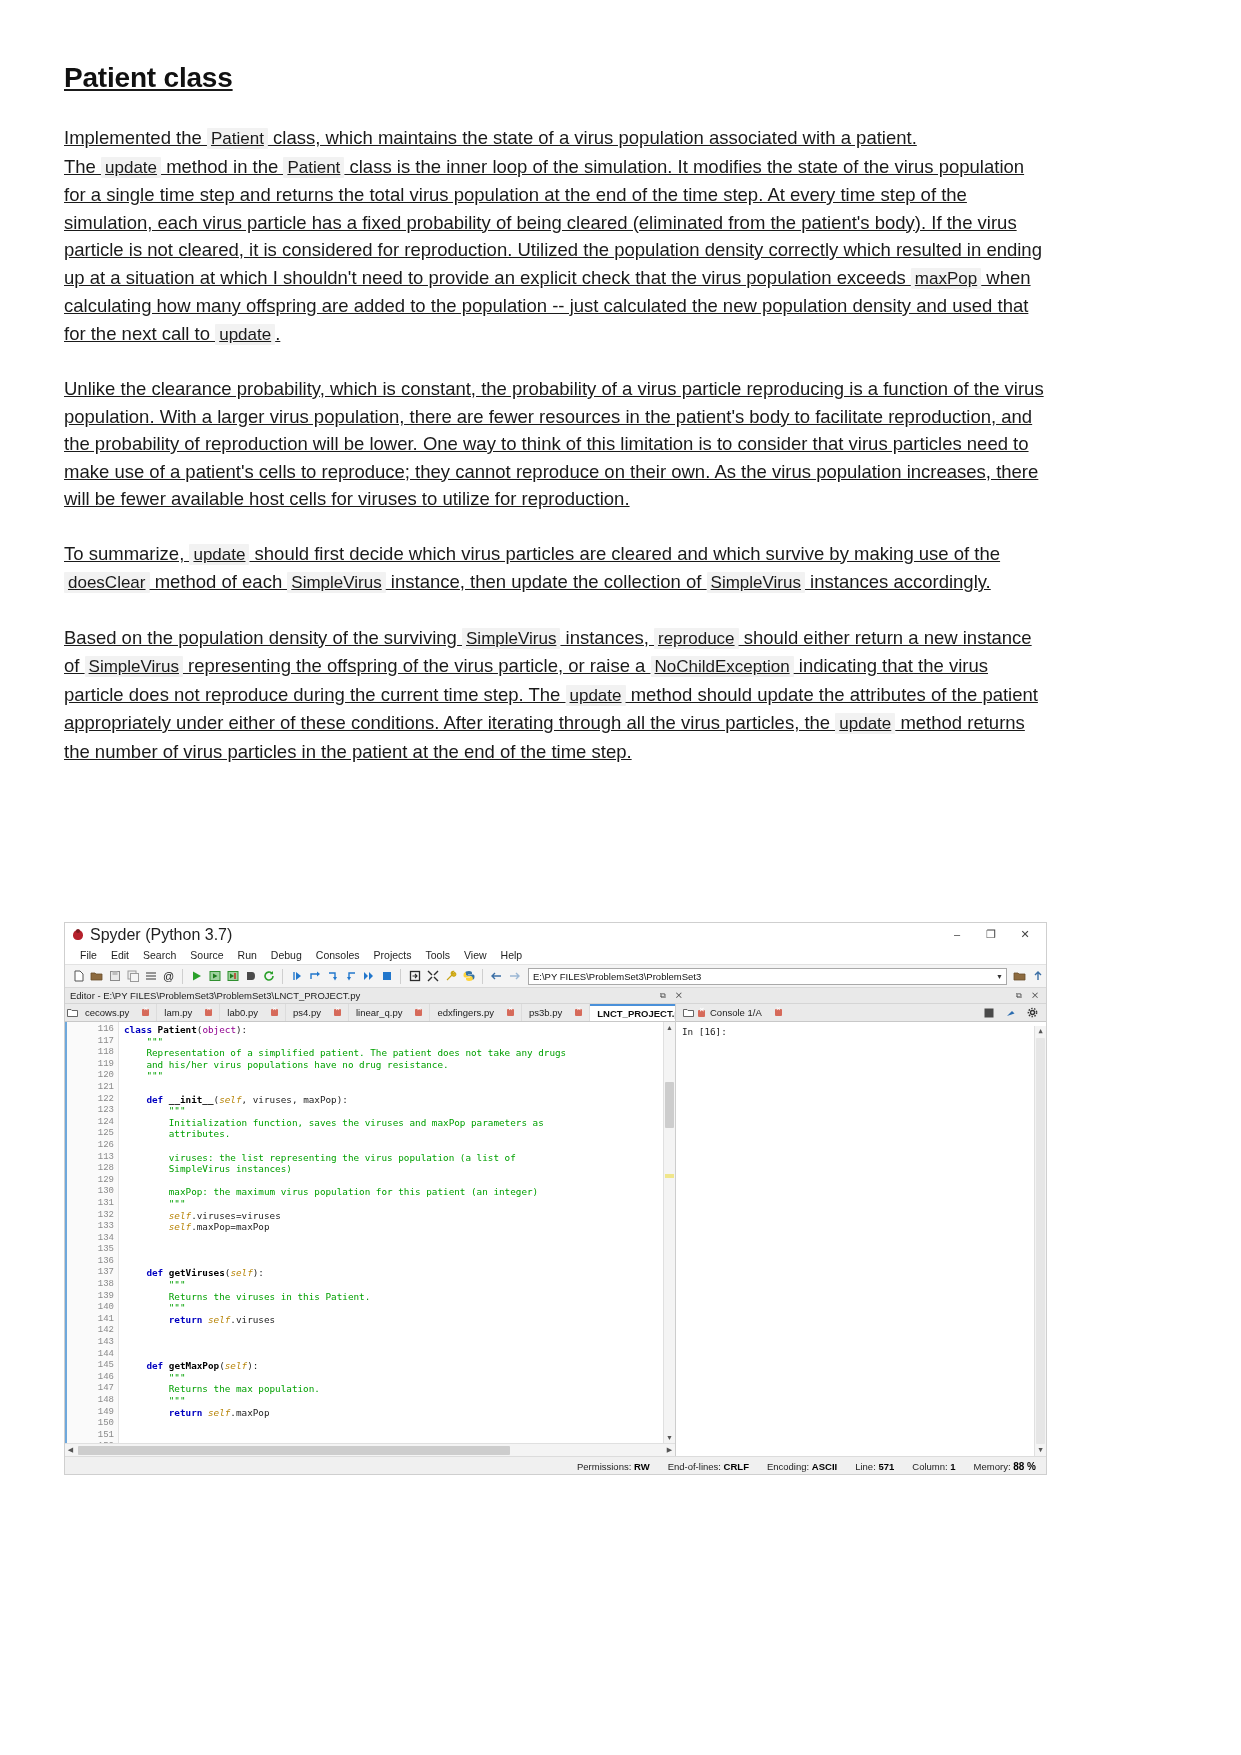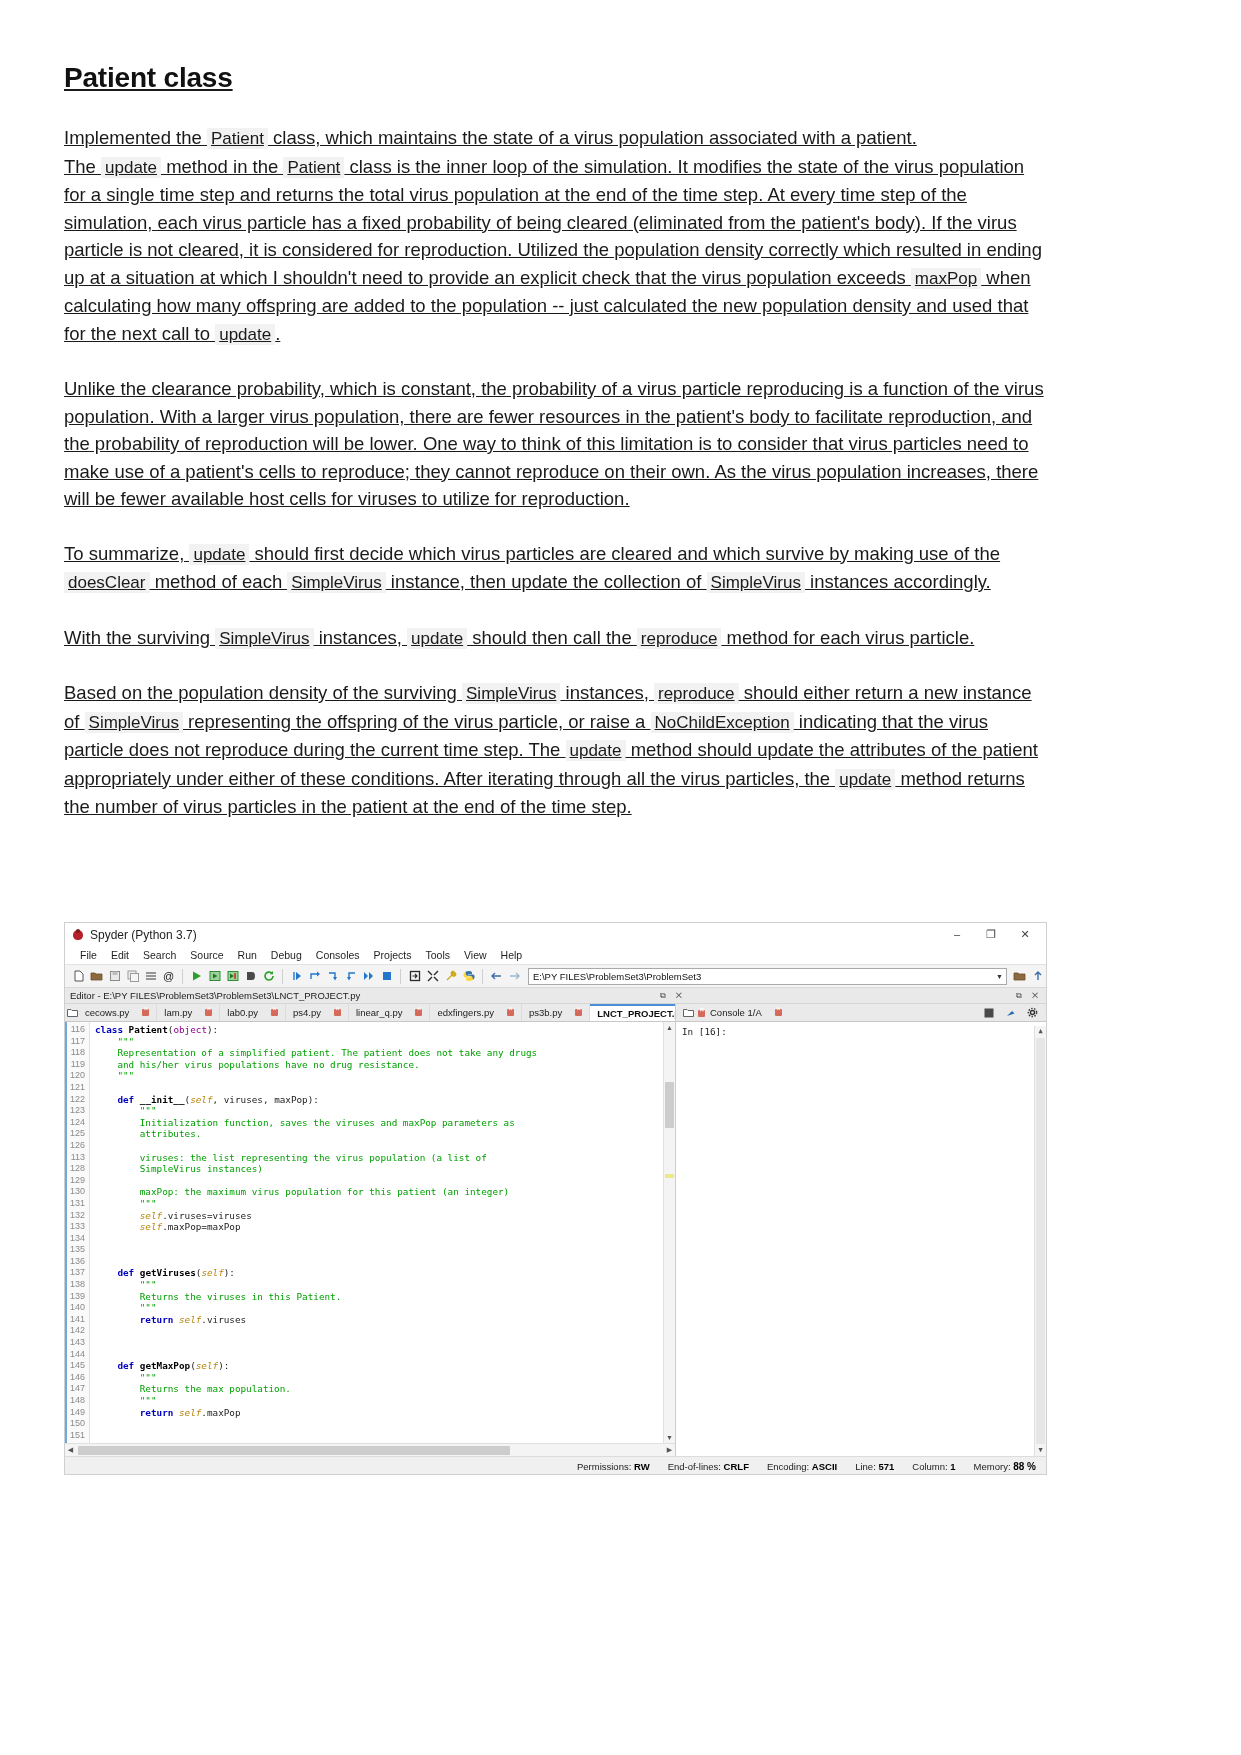--- a/index.html
+++ b/index.html
@@ -83,21 +83,21 @@
     background:#b5202b;
     border-radius:50% 50% 45% 45%;
   }
   .titlebar .logo::after{
     content:"";
     position:absolute; left:4px; top:0px;
     width:4px; height:4px;
     background:#7a1a1f;
     border-radius:50%;
   }
-  .titlebar .ttl { font-size: 12px; color: #1f1f1f; }
+  .titlebar .ttl { font-size: 16px; color: #1f1f1f; }
   .winbtns {
     position: absolute; right: 4px; top: 0;
     height: 23px; display: flex; align-items: center;
   }
   .winbtns span {
     width: 34px; text-align: center; font-size: 11px; color: #444;
     line-height: 23px; cursor: default;
   }
   .menubar {
     height: 18px;
@@ -184,27 +184,27 @@
   }
   .codearea {
     flex: 1;
     display: flex;
     background: #ffffff;
     overflow: hidden;
     position: relative;
     border-left: 2px solid #6ea8dc;
   }
   .gutter {
-    width: 23px;
+    width: 52px;
     background: #fafafa;
     border-right: 1px solid #e3e3e3;
     text-align: right;
     padding: 2px 4px 0 0;
     box-sizing: border-box;
-    font-family: Liberation Sans, sans-serif;
+    font-family: Liberation Mono, monospace;
     font-size: 9px;
     line-height: 11.6px;
     color: #8a8a8a;
     user-select: none;
   }
   .codelines {
     flex: 1;
     padding: 2px 0 0 5px;
     font-family: "DejaVu Sans Mono", monospace;
     font-size: 9.3px;
@@ -279,21 +279,20 @@
 </style>
 </head>
 <body>
 
 <div class="page">
   <h1 class="doc-title">Patient class</h1>
   <div id="paras">
       <p class="para">Implemented the <code class="cw">Patient</code> class, which maintains the state of a virus population associated with a patient.<br>The <code class="cw">update</code> method in the <code class="cw">Patient</code> class is the inner loop of the simulation. It modifies the state of the virus population for a single time step and returns the total virus population at the end of the time step. At every time step of the simulation, each virus particle has a fixed probability of being cleared (eliminated from the patient's body). If the virus particle is not cleared, it is considered for reproduction. Utilized the population density correctly which resulted in ending up at a situation  at which I shouldn't need to provide an explicit check that the virus population exceeds <code class="cw">maxPop</code> when calculating how many offspring are added to the population -- just calculated the new population density and used that for the next call to <code class="cw">update</code>.</p>
       <p class="para">Unlike the clearance probability, which is constant, the probability of a virus particle reproducing is a function of the virus population. With a larger virus population, there are fewer resources in the patient's body to facilitate reproduction, and the probability of reproduction will be lower. One way to think of this limitation is to consider that virus particles need to make use of a patient's cells to reproduce; they cannot reproduce on their own. As the virus population increases, there will be fewer available host cells for viruses to utilize for reproduction.</p>
       <p class="para">To summarize, <code class="cw">update</code> should first decide which virus particles are cleared and which survive by making use of the <code class="cw">doesClear</code> method of each <code class="cw">SimpleVirus</code> instance, then update the collection of <code class="cw">SimpleVirus</code> instances accordingly.</p>
-      <p class="para">With the surviving <code class="cw">SimpleVirus</code> instances, <code class="cw">update</code> should then call the <code class="cw">reproduce</code> method for each virus particle.</p>
       <p class="para">Based on the population density of the surviving <code class="cw">SimpleVirus</code> instances, <code class="cw">reproduce</code> should either return a new instance of <code class="cw">SimpleVirus</code> representing the offspring of the virus particle, or raise a <code class="cw">NoChildException</code> indicating that the virus particle does not reproduce during the current time step. The <code class="cw">update</code> method should update the attributes of the patient appropriately under either of these conditions. After iterating through all the virus particles, the <code class="cw">update</code> method returns the number of virus particles in the patient at the end of the time step.</p>
     </div>
 </div>
 
 <div class="spyder">
 
   <div class="titlebar">
     <span class="logo"></span>
     <span class="ttl">Spyder (Python 3.7)</span>
     <span class="winbtns">

